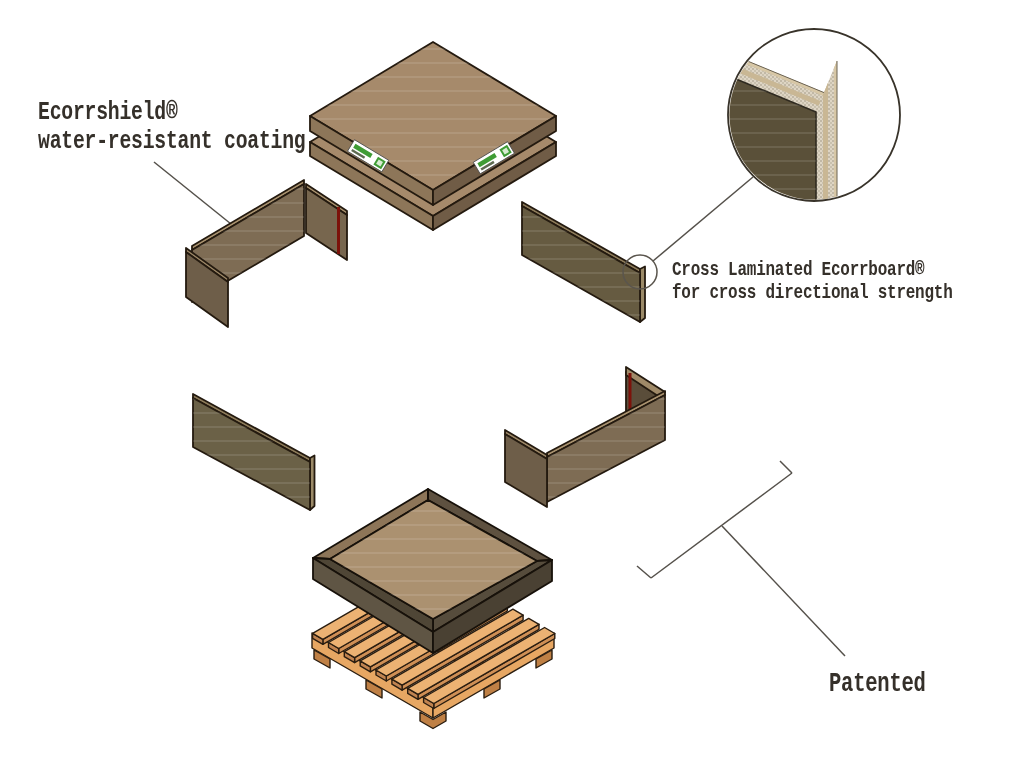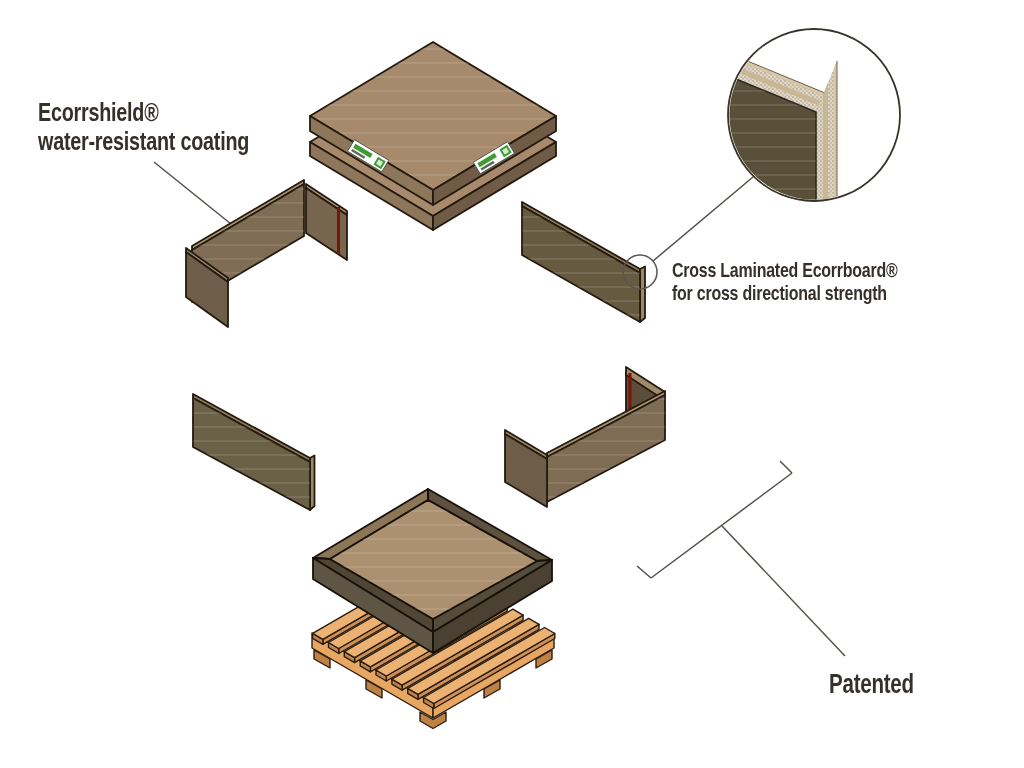--- a/index.html
+++ b/index.html
@@ -1,17 +1,17 @@
 <!DOCTYPE html>
 <html><head>
 <meta charset="utf-8">
 <style>
   html,body{margin:0;padding:0;background:#ffffff;}
   #stage{position:relative;width:1024px;height:768px;background:#ffffff;overflow:hidden;
-         font-family:Liberation Sans, sans-serif;}
+         font-family:Liberation Mono, monospace;}
   svg{position:absolute;left:0;top:0;}
   .ann{position:absolute;font-weight:700;color:#35302a;white-space:nowrap;
        transform:scaleX(0.76);transform-origin:0 0;letter-spacing:-0.3px;}
   .ann span{display:block;}
   #coating-annotation{left:38px;top:98px;font-size:26px;line-height:29px;}
   #board-annotation{left:672px;top:258px;font-size:21px;line-height:23px;}
   #patented-annotation{left:829px;top:670px;font-size:27px;line-height:29px;}
   .grain{fill:url(#grain);stroke:none;}
   .outl{stroke:#241a0f;stroke-width:1.8;stroke-linejoin:round;}
   .pal{stroke:#2a1d10;stroke-width:1.4;stroke-linejoin:round;}

